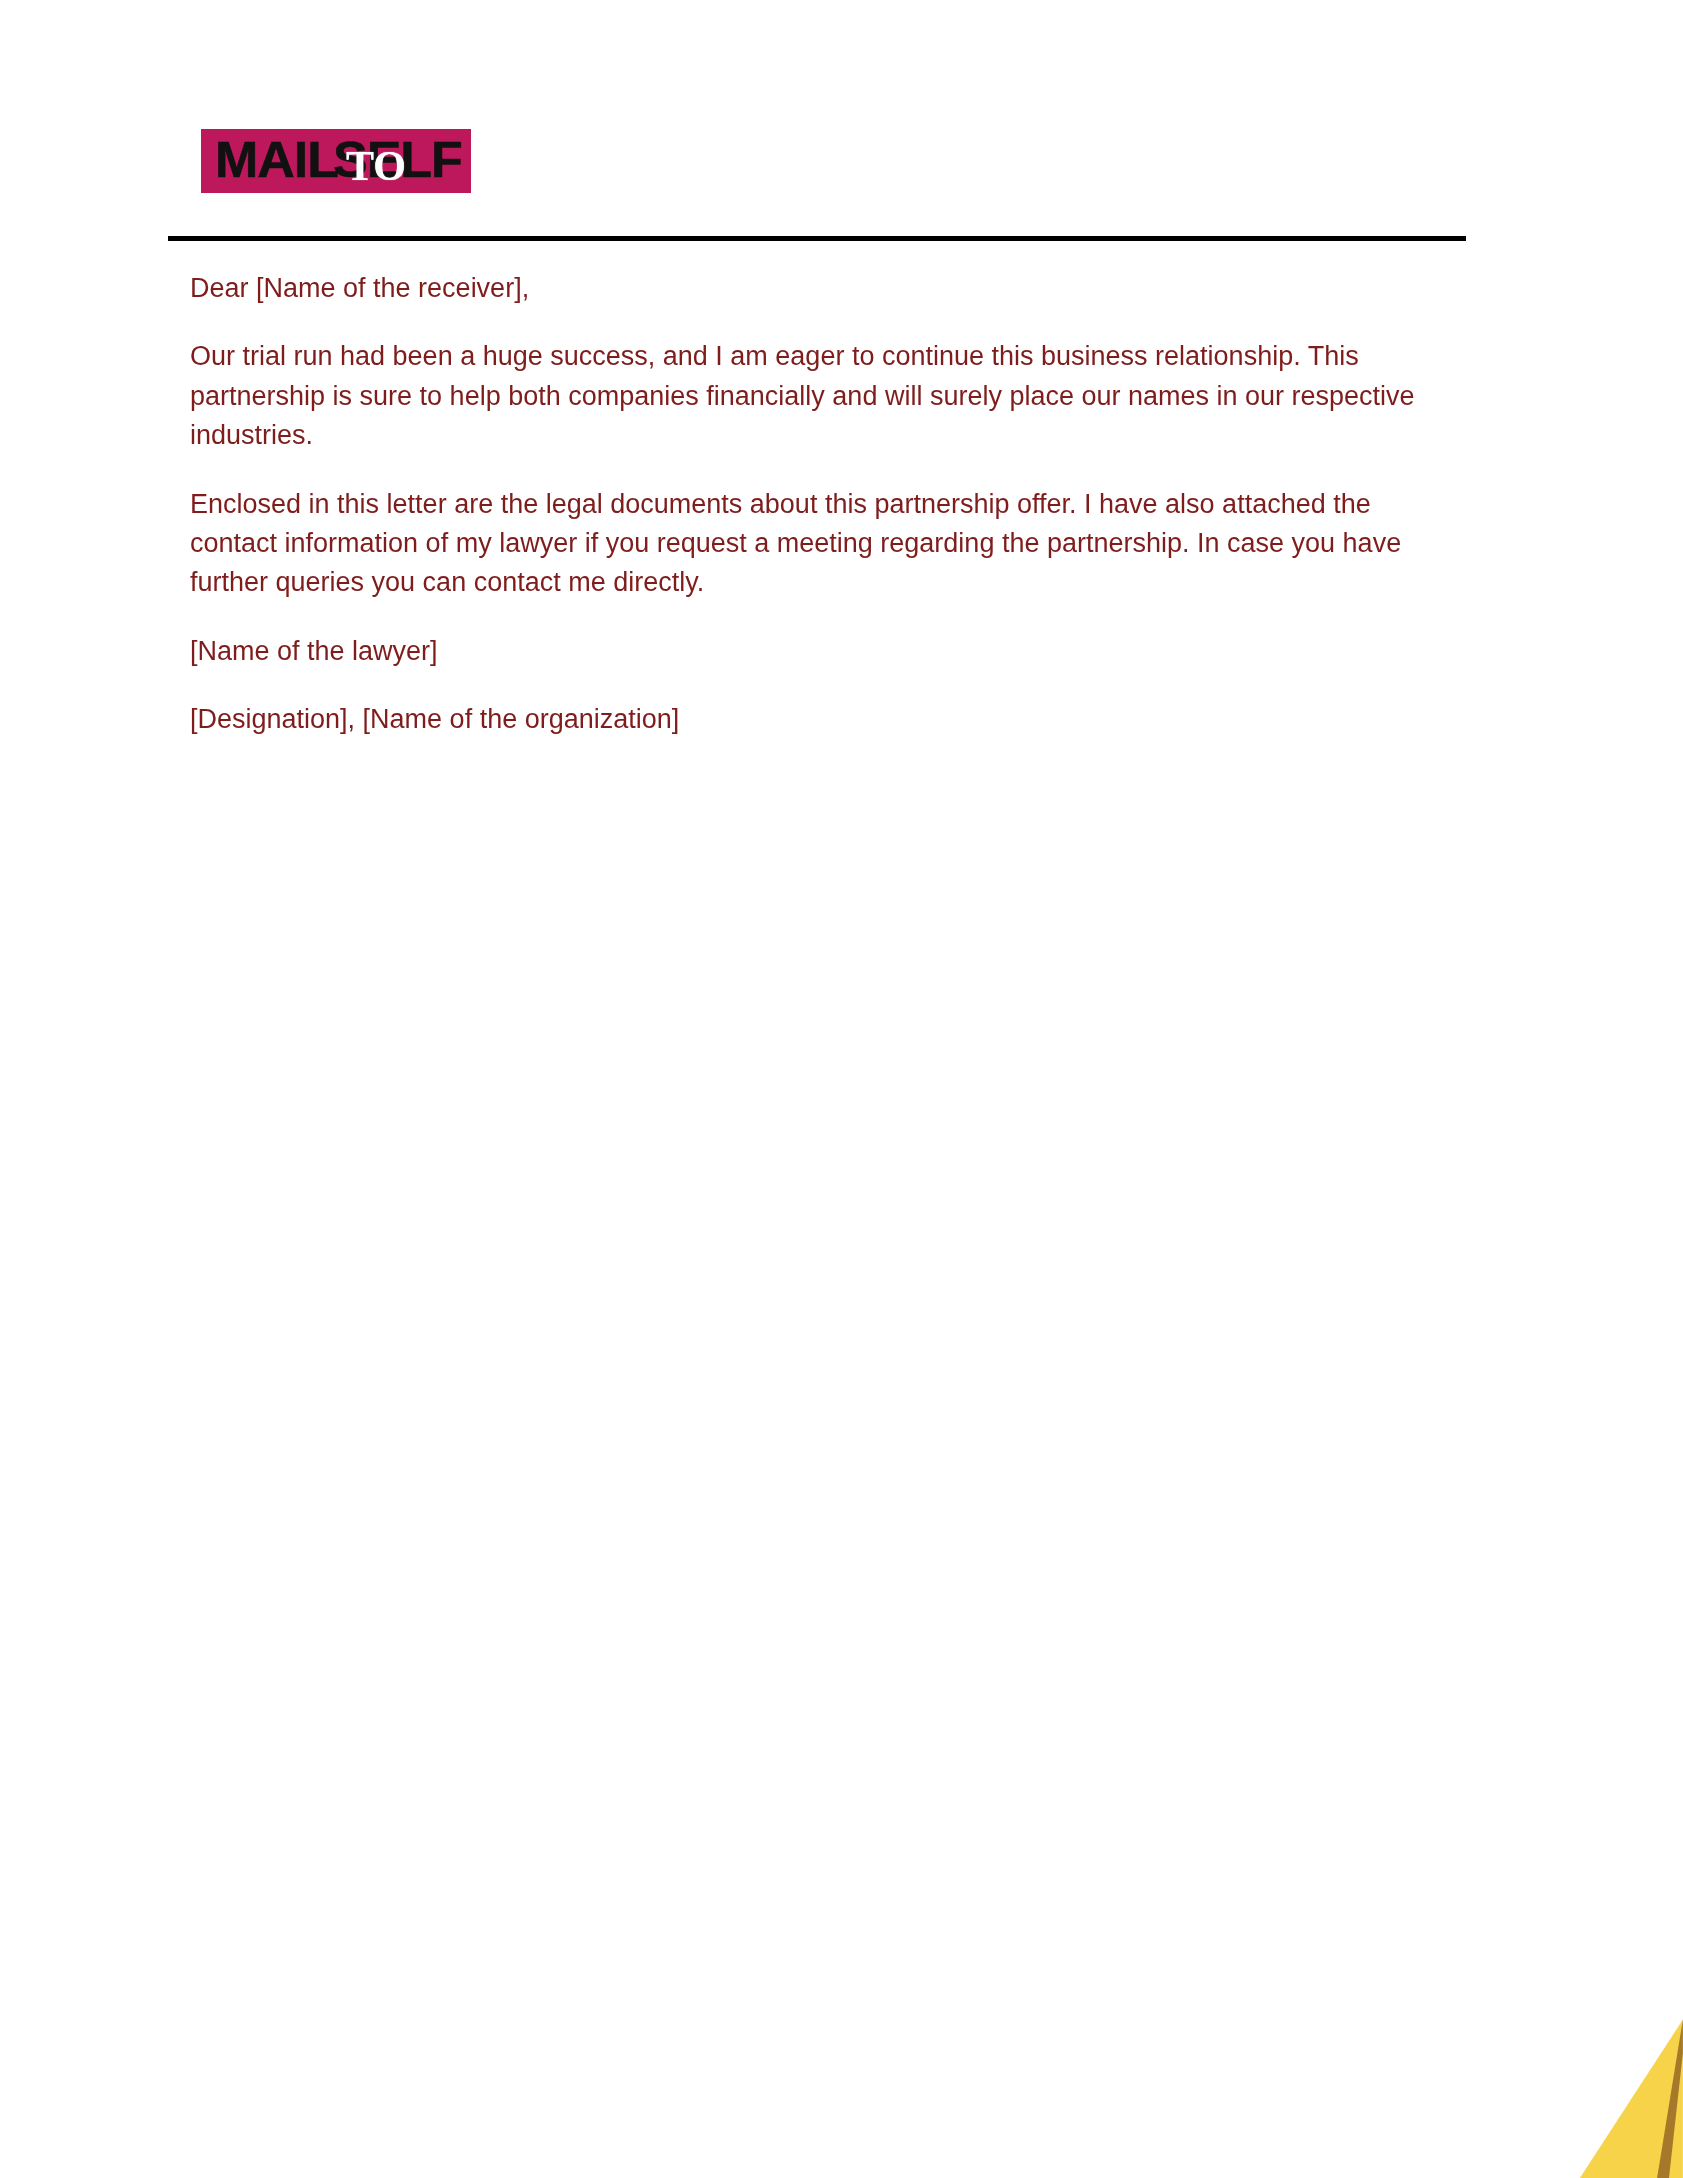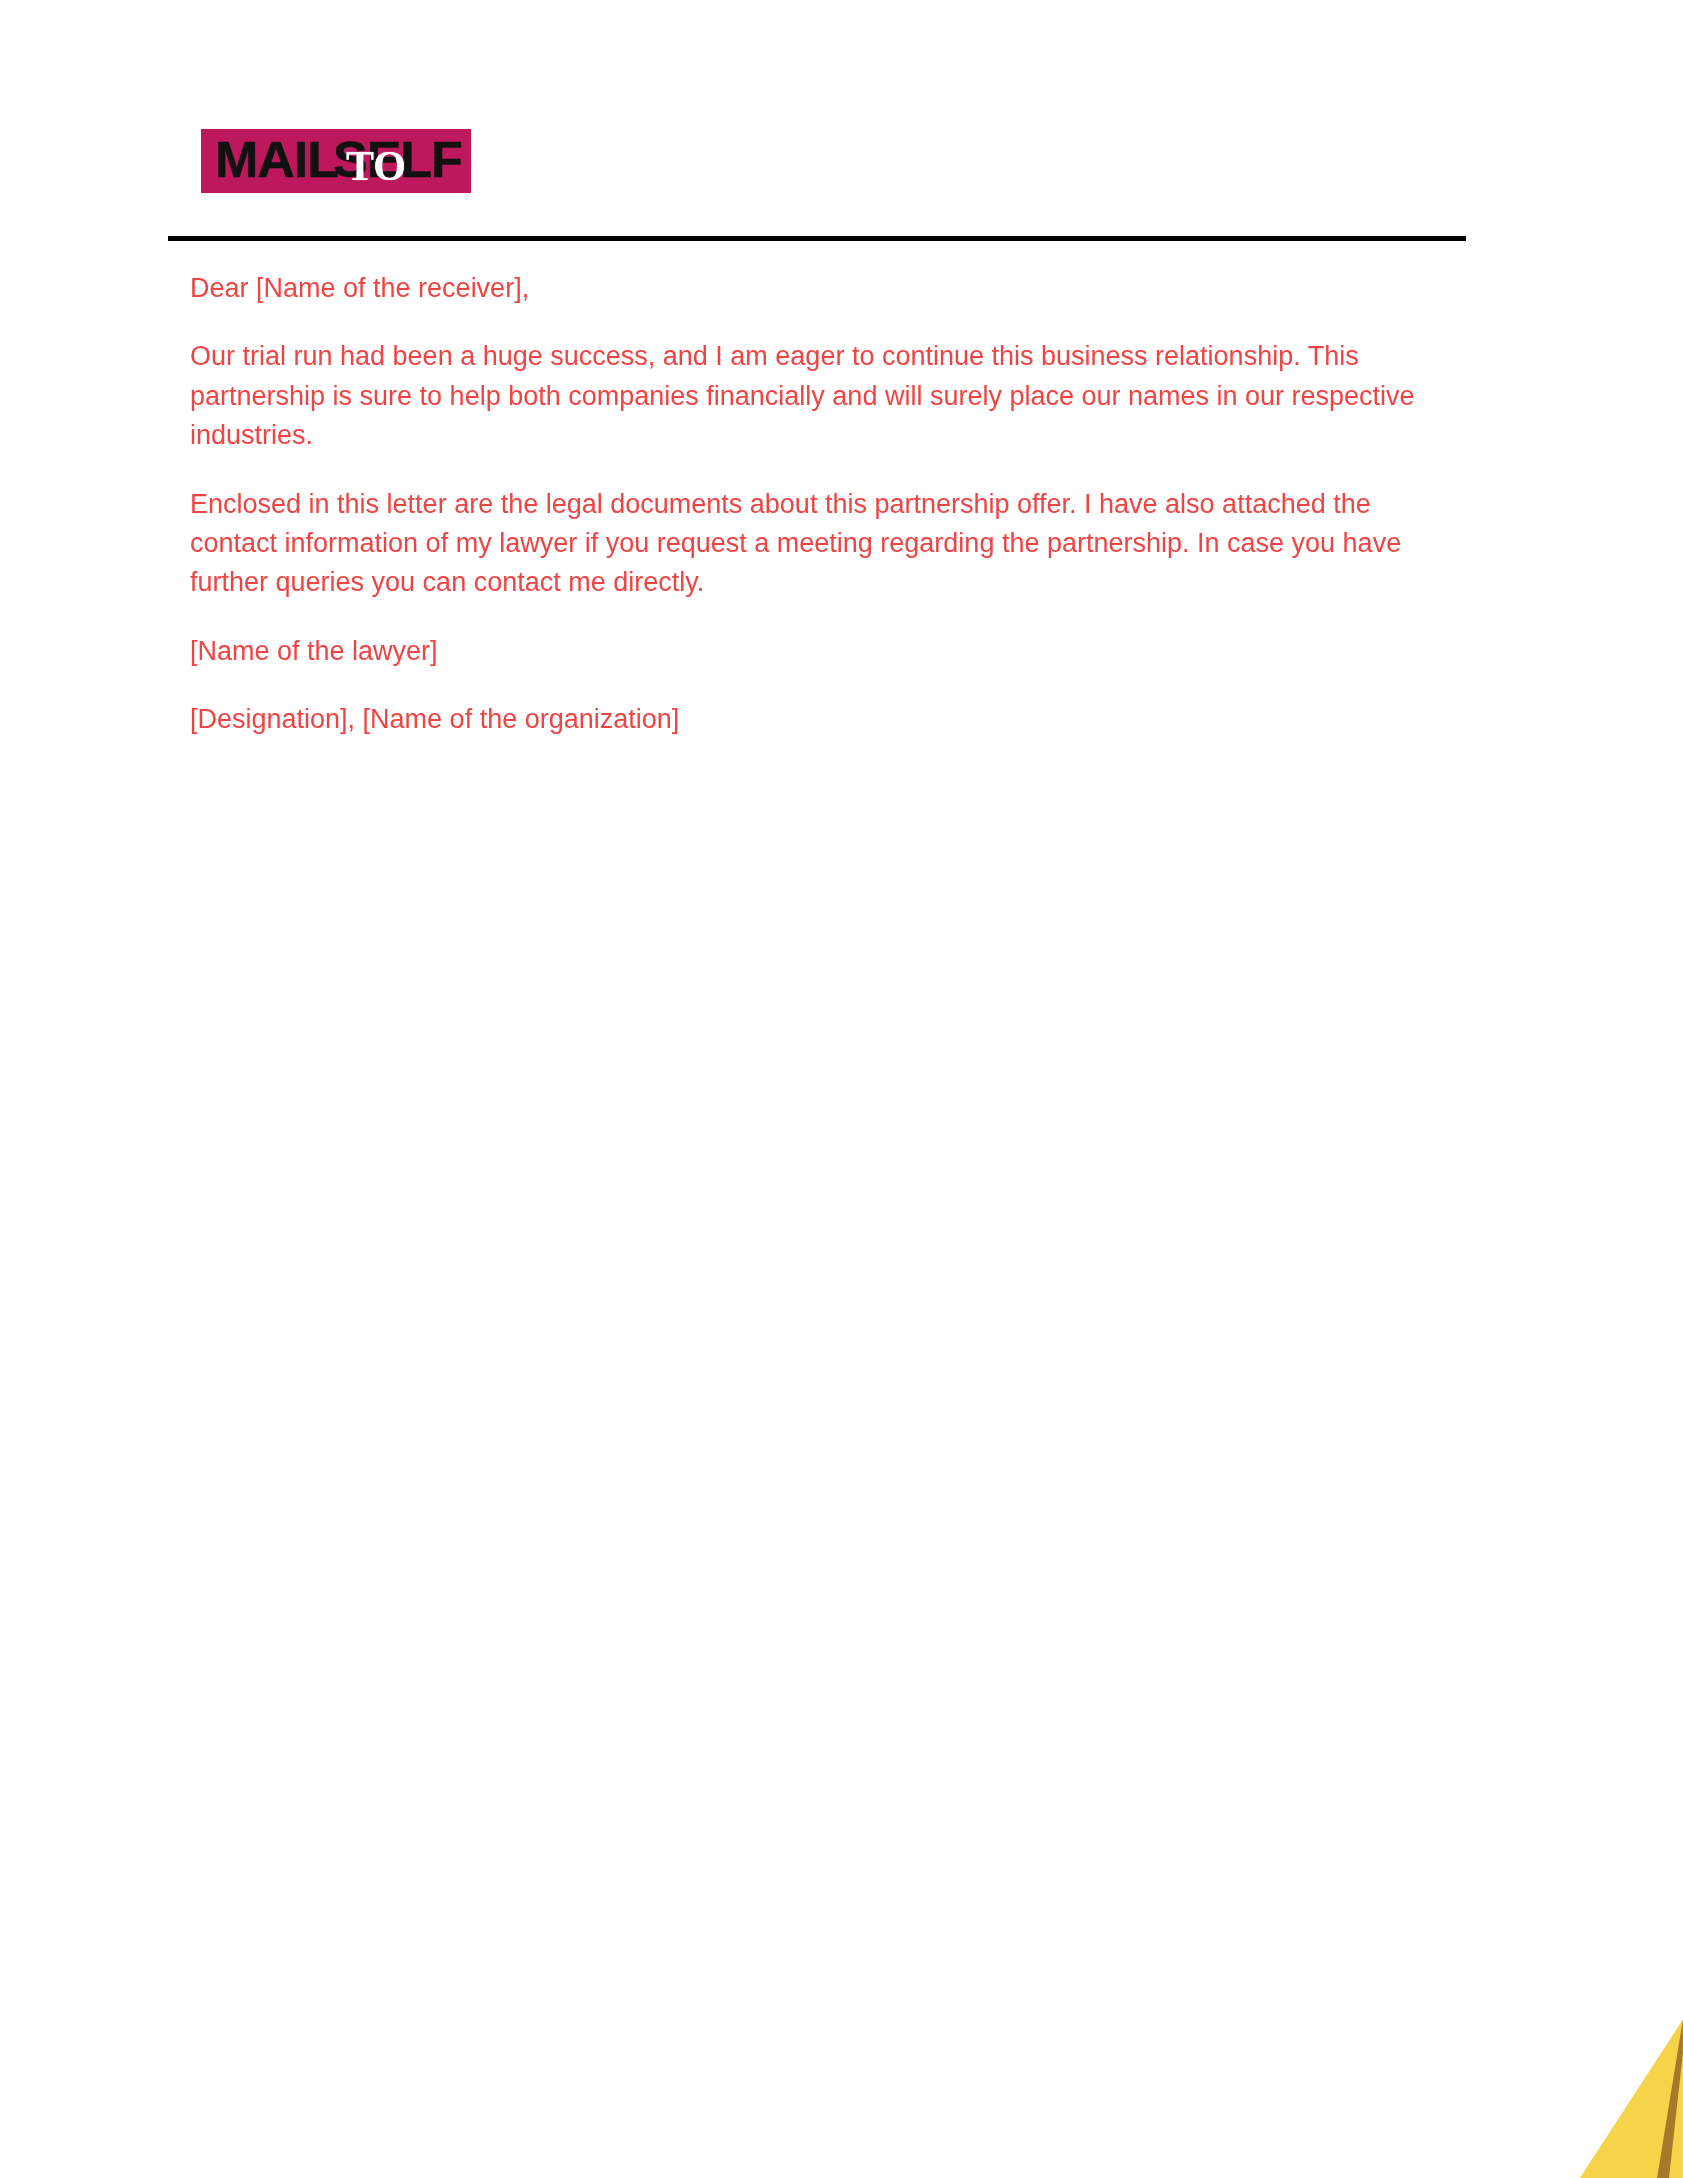--- a/index.html
+++ b/index.html
@@ -72,21 +72,21 @@
     height: 5px;
     background: #000000;
   }
 
   
   .letter-body {
     position: absolute;
     left: 190px;
     top: 269px;
     width: 1252px;
-    color: #ef4444;
+    color: #7f1d1d;
     font-size: 27px;
     line-height: 1.46;
   }
 
   .letter-body p {
     margin: 0 0 29px 0;
     padding: 0;
   }
 
   .letter-body p:last-child {

